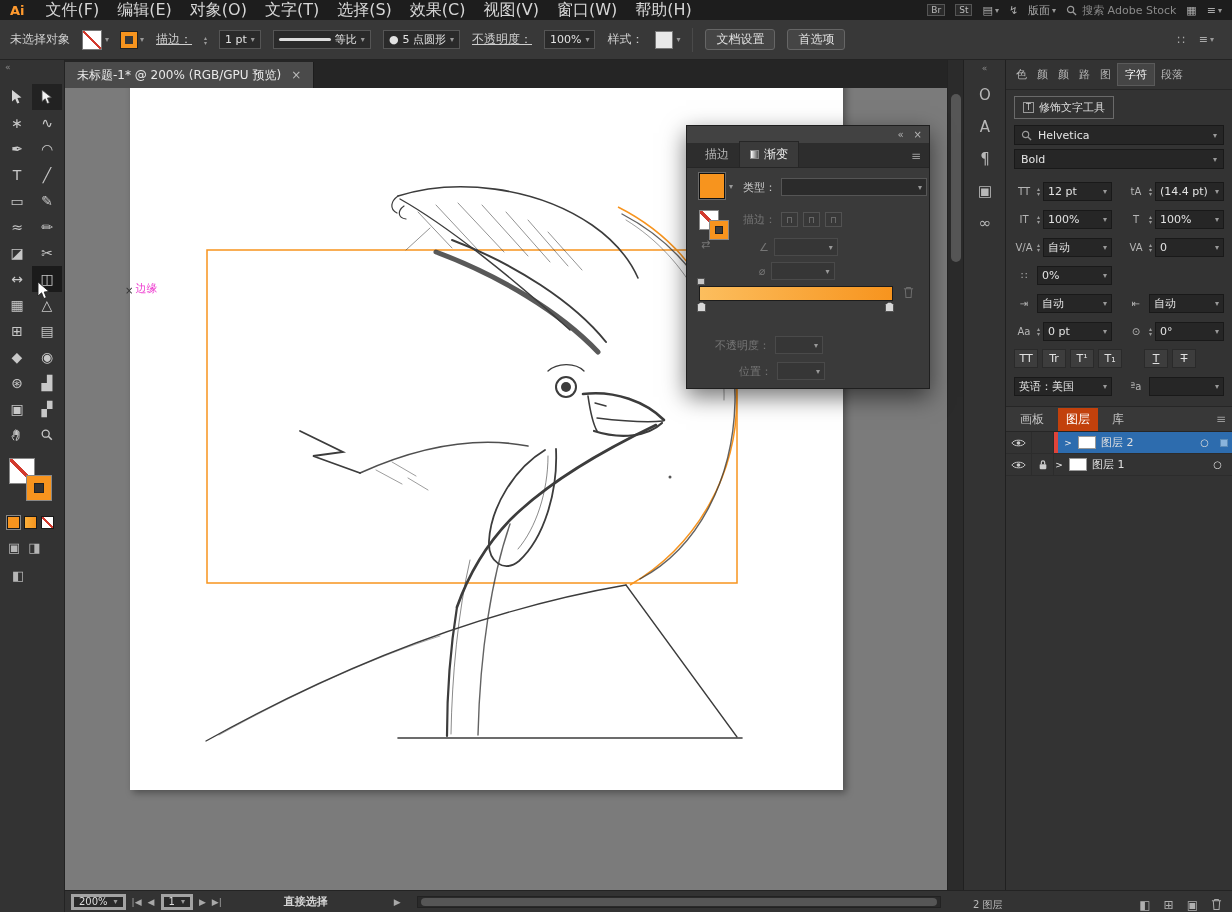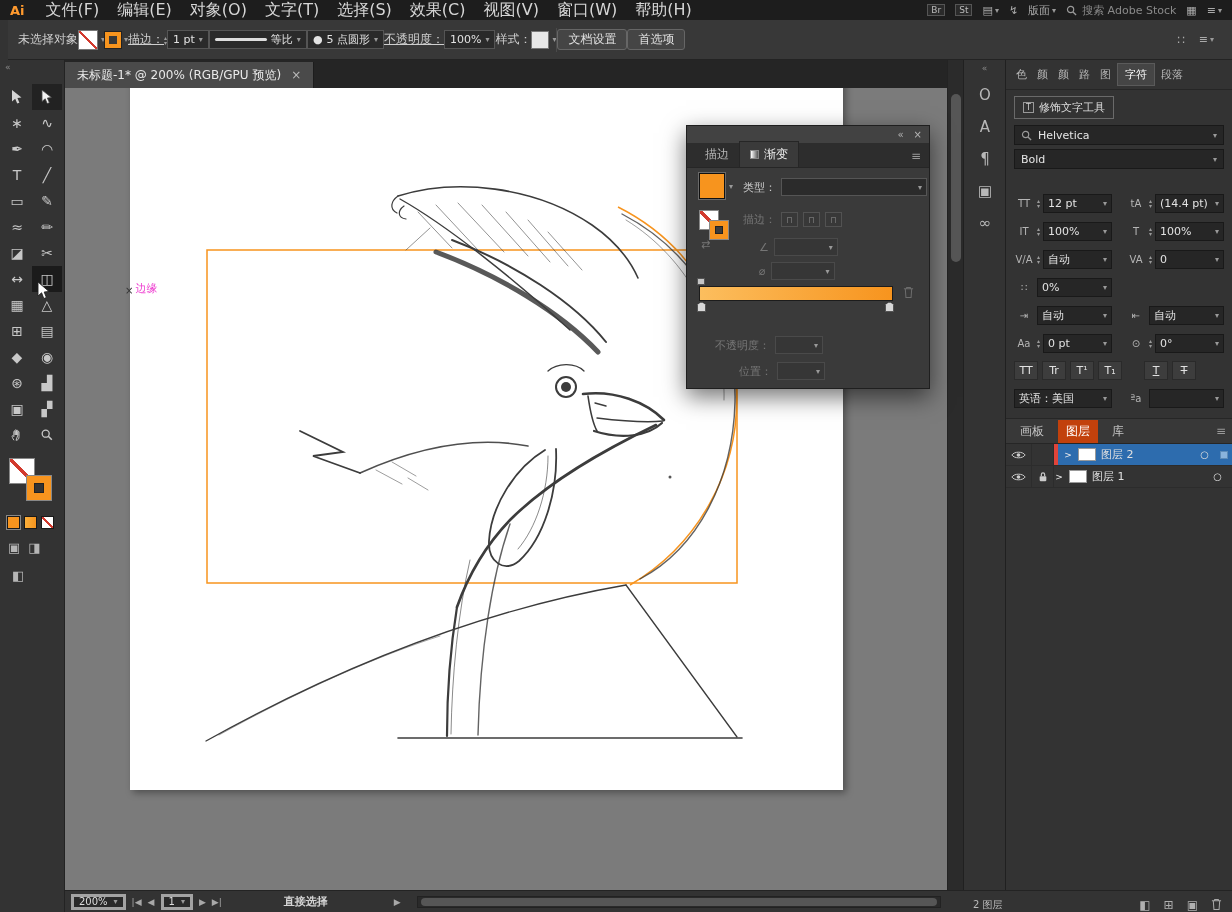--- a/index.html
+++ b/index.html
@@ -12,21 +12,21 @@
   
   .menubar { position:absolute; left:0; top:0; right:0; height:20px; background:#1d1d1d; display:flex; align-items:center; z-index:50; }
   .ai-logo { color:#ff9a2e; font-weight:bold; font-size:13px; margin:0 12px 0 10px; }
   .menu-item { padding:0 9px; color:#d6d6d6; font-size:16px; white-space:nowrap; }
   .mb-right { margin-left:auto; display:flex; align-items:center; gap:10px; padding-right:10px; }
   .badge { border:1px solid #555; font-size:9px; padding:0 3px; color:#bbb; background:#2a2a2a; }
   .mb-ico { color:#aaa; font-size:11px; display:inline-flex; align-items:center; gap:2px; }
   .chev { font-size:8px; color:#999; }
   .stock-search { display:flex; align-items:center; gap:5px; color:#8a8a8a; font-size:11px; }
   
-  .controlbar { position:absolute; left:8px; top:20px; right:0; height:40px; background:#383838; border-bottom:1px solid #232323; display:flex; align-items:center; gap:0; padding:0 10px; z-index:40; }
+  .controlbar { position:absolute; left:0; top:20px; right:0; height:40px; background:#383838; border-bottom:1px solid #232323; display:flex; align-items:center; gap:12px; padding:0 10px; z-index:40; }
   .cb-label { color:#cfcfcf; font-size:12px; white-space:nowrap; }
   .cb-link { text-decoration:underline; }
   .cb-group { display:flex; align-items:center; gap:3px; }
   .swatch-none { width:20px; height:20px; background:#fff; border:1px solid #777;
     background-image:linear-gradient(45deg,transparent 45%,#d23a2e 45%,#d23a2e 55%,transparent 55%); }
   .swatch-stroke { width:16px; height:16px; border:4px solid #F7941E; outline:1px solid #222; background:transparent; }
   .stepper { display:flex; flex-direction:column; line-height:5px; font-size:6px; color:#9a9a9a; }
   .field { height:19px; background:#2a2a2a; border:1px solid #555; display:flex; align-items:center; gap:4px; padding:0 5px; color:#e2e2e2; font-size:11px; white-space:nowrap; }
   .profile-line { width:52px; height:3px; background:#ddd; border-radius:2px; }
   .cb-btn { height:21px; border:1px solid #666; background:#454545; color:#e0e0e0; display:flex; align-items:center; padding:0 10px; border-radius:3px; font-size:12px; white-space:nowrap; }
@@ -79,21 +79,21 @@
   .strip-ico { width:42px; height:32px; display:flex; align-items:center; justify-content:center; color:#b8b8b8; font-size:15px; }
   
   .panels { position:absolute; left:1005px; top:60px; width:227px; height:830px; background:#333; border-left:1px solid #202020; display:flex; flex-direction:column; z-index:20; }
   .panel-tabs { height:30px; display:flex; align-items:center; font-size:11px; color:#b5b5b5; padding:0 6px; gap:2px; border-bottom:1px solid #262626; }
   .ptab { padding:3px 4px; white-space:nowrap; }
   .ptab.active { background:#454545; border:1px solid #5a5a5a; color:#fff; padding:3px 7px; }
   .touch-type { margin:6px 8px 2px; display:inline-flex; align-items:center; gap:5px; border:1px solid #6a6a6a; padding:3px 8px; font-size:11px; color:#ddd; width:max-content; }
   .tt-ico { border:1px solid #999; font-size:8px; padding:0 2px; color:#ccc; }
   .combo { margin:4px 8px 0; height:20px; background:#262626; border:1px solid #191919; display:flex; align-items:center; gap:6px; padding:0 6px; font-size:11px; color:#e5e5e5; }
   .combo .chev { margin-left:auto; }
-  .char-grid { margin:24px 8px 0; display:grid; grid-template-columns:1fr 1fr; gap:8px 14px; }
+  .char-grid { margin:12px 8px 0; display:grid; grid-template-columns:1fr 1fr; gap:8px 14px; }
   .frow { display:flex; align-items:center; gap:3px; font-size:11px; height:20px; }
   .ficon { width:20px; text-align:center; color:#b5b5b5; font-size:10px; flex:none; }
   .fbox { flex:1; height:19px; background:#262626; border:1px solid #191919; display:flex; align-items:center; gap:3px; padding:0 4px; color:#e2e2e2; font-size:11px; overflow:hidden; white-space:nowrap; }
   .fbox .chev { margin-left:auto; }
   .tbtns { grid-column:1 / span 2; display:flex; gap:4px; align-items:center; }
   .tbtn { min-width:24px; height:19px; background:#3d3d3d; border:1px solid #2a2a2a; color:#e0e0e0; display:flex; align-items:center; justify-content:center; font-size:11px; padding:0 3px; }
   .tbtn.u { text-decoration:underline; }
   .tbtn.s { text-decoration:line-through; }
   .tbtn-gap { width:14px; }
   .layers-tabs { margin-top:10px; height:26px; background:#383838; border-top:1px solid #262626; border-bottom:1px solid #262626; display:flex; align-items:center; gap:6px; font-size:12px; color:#c5c5c5; padding:0 6px; }

